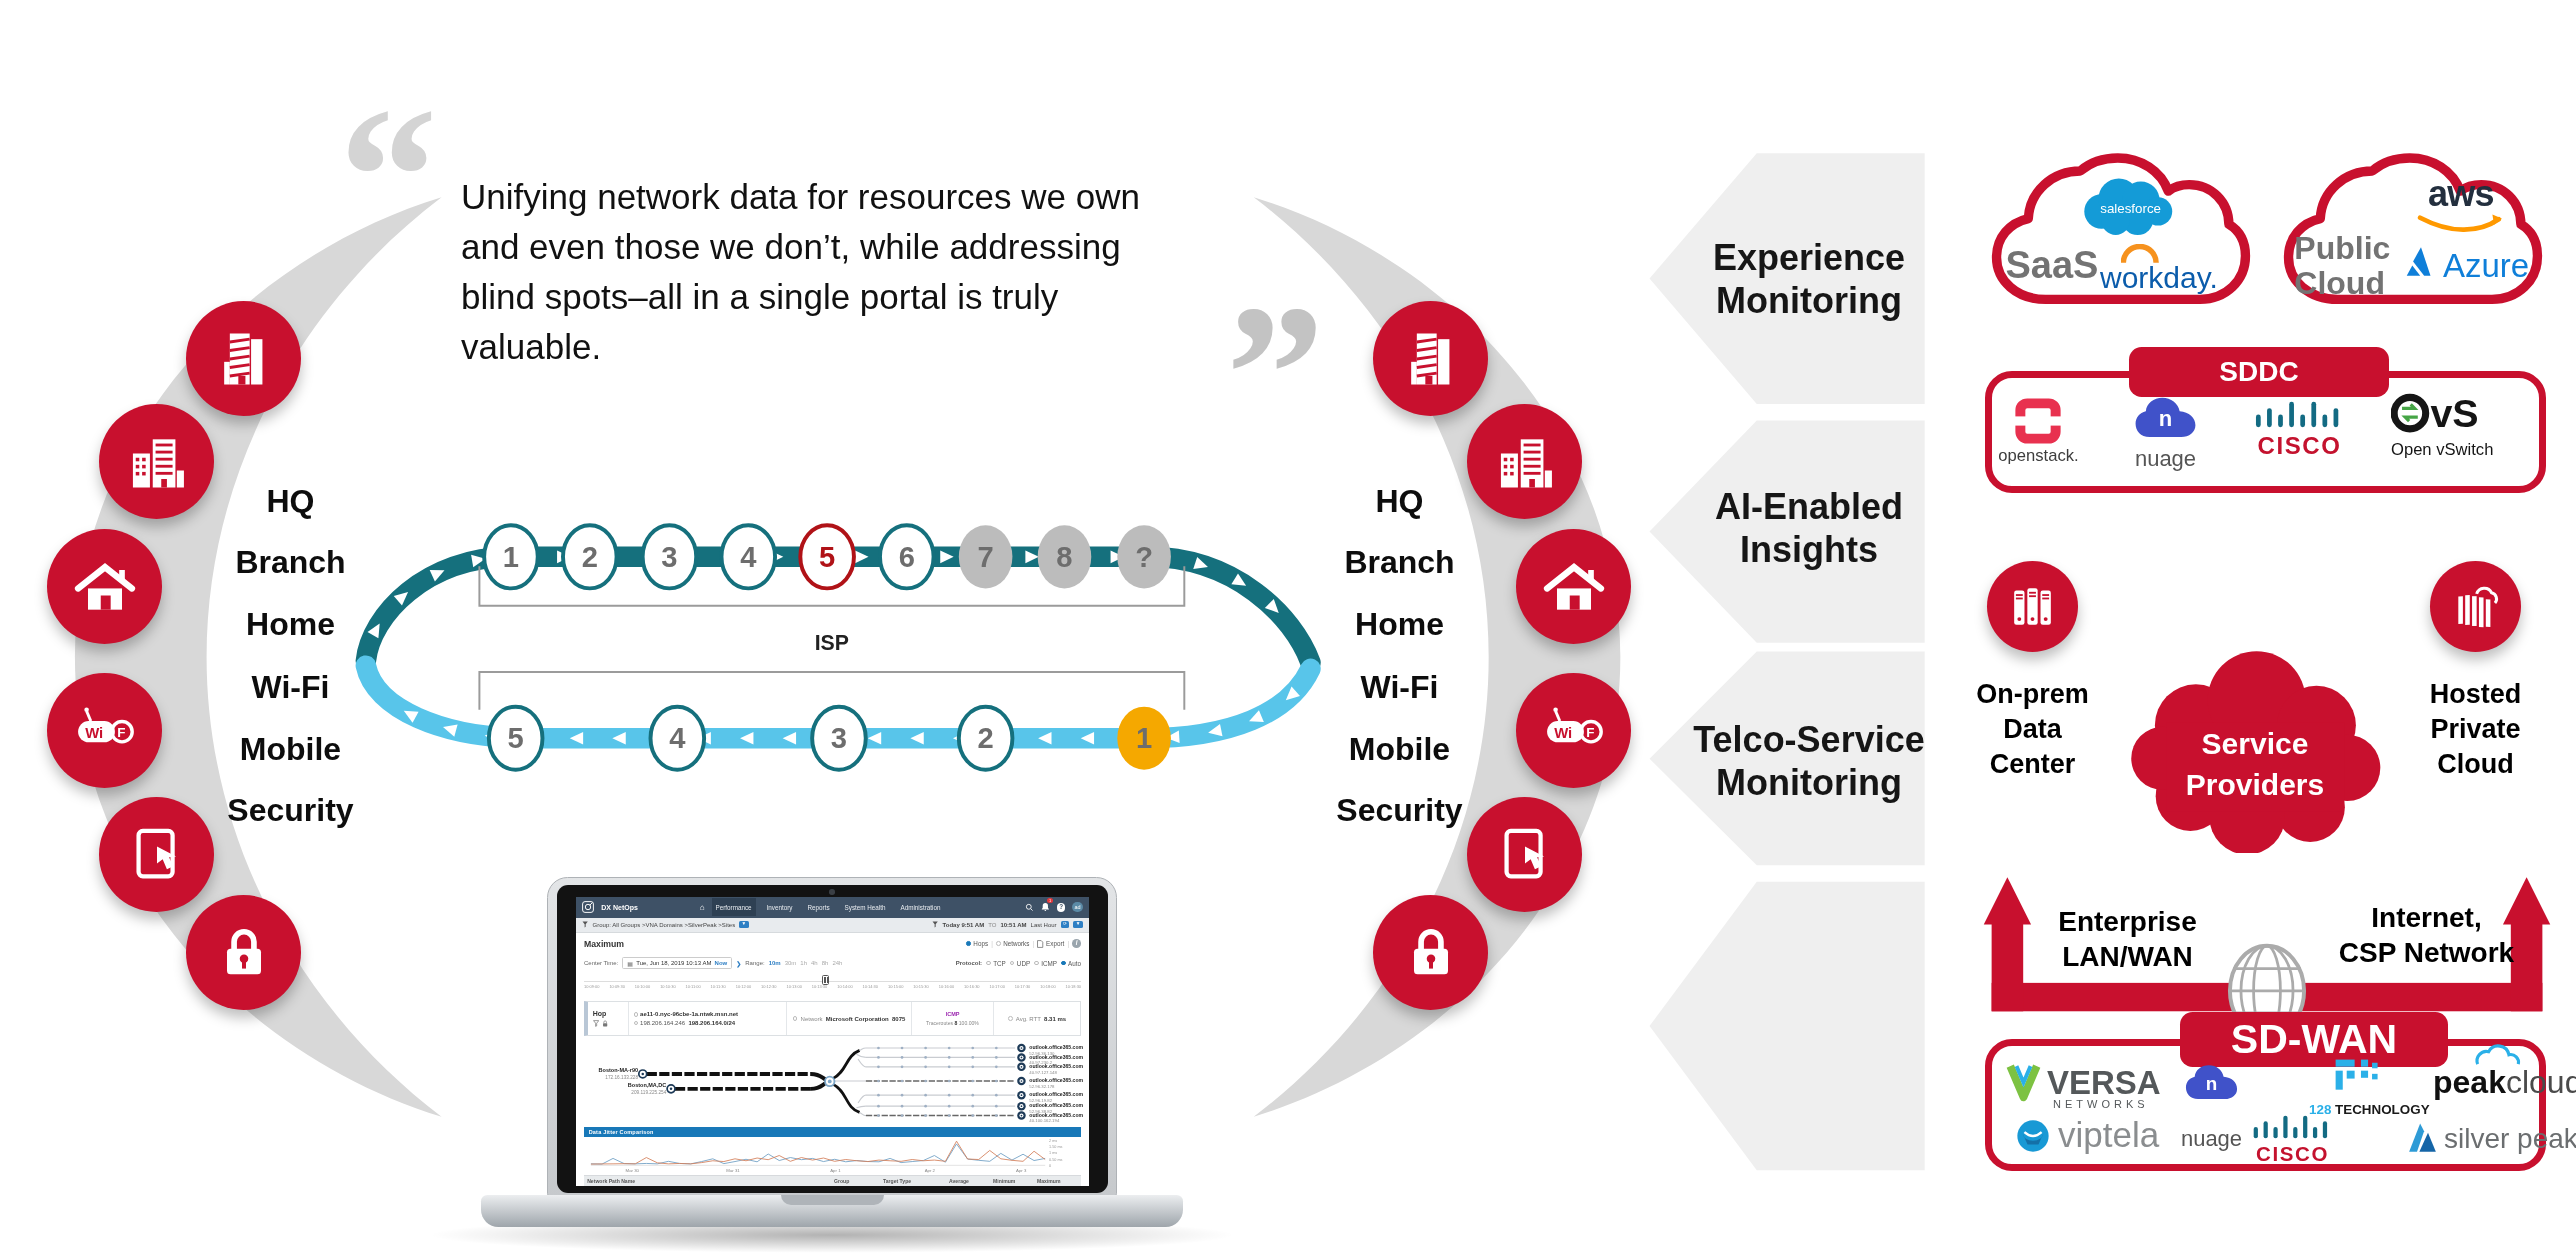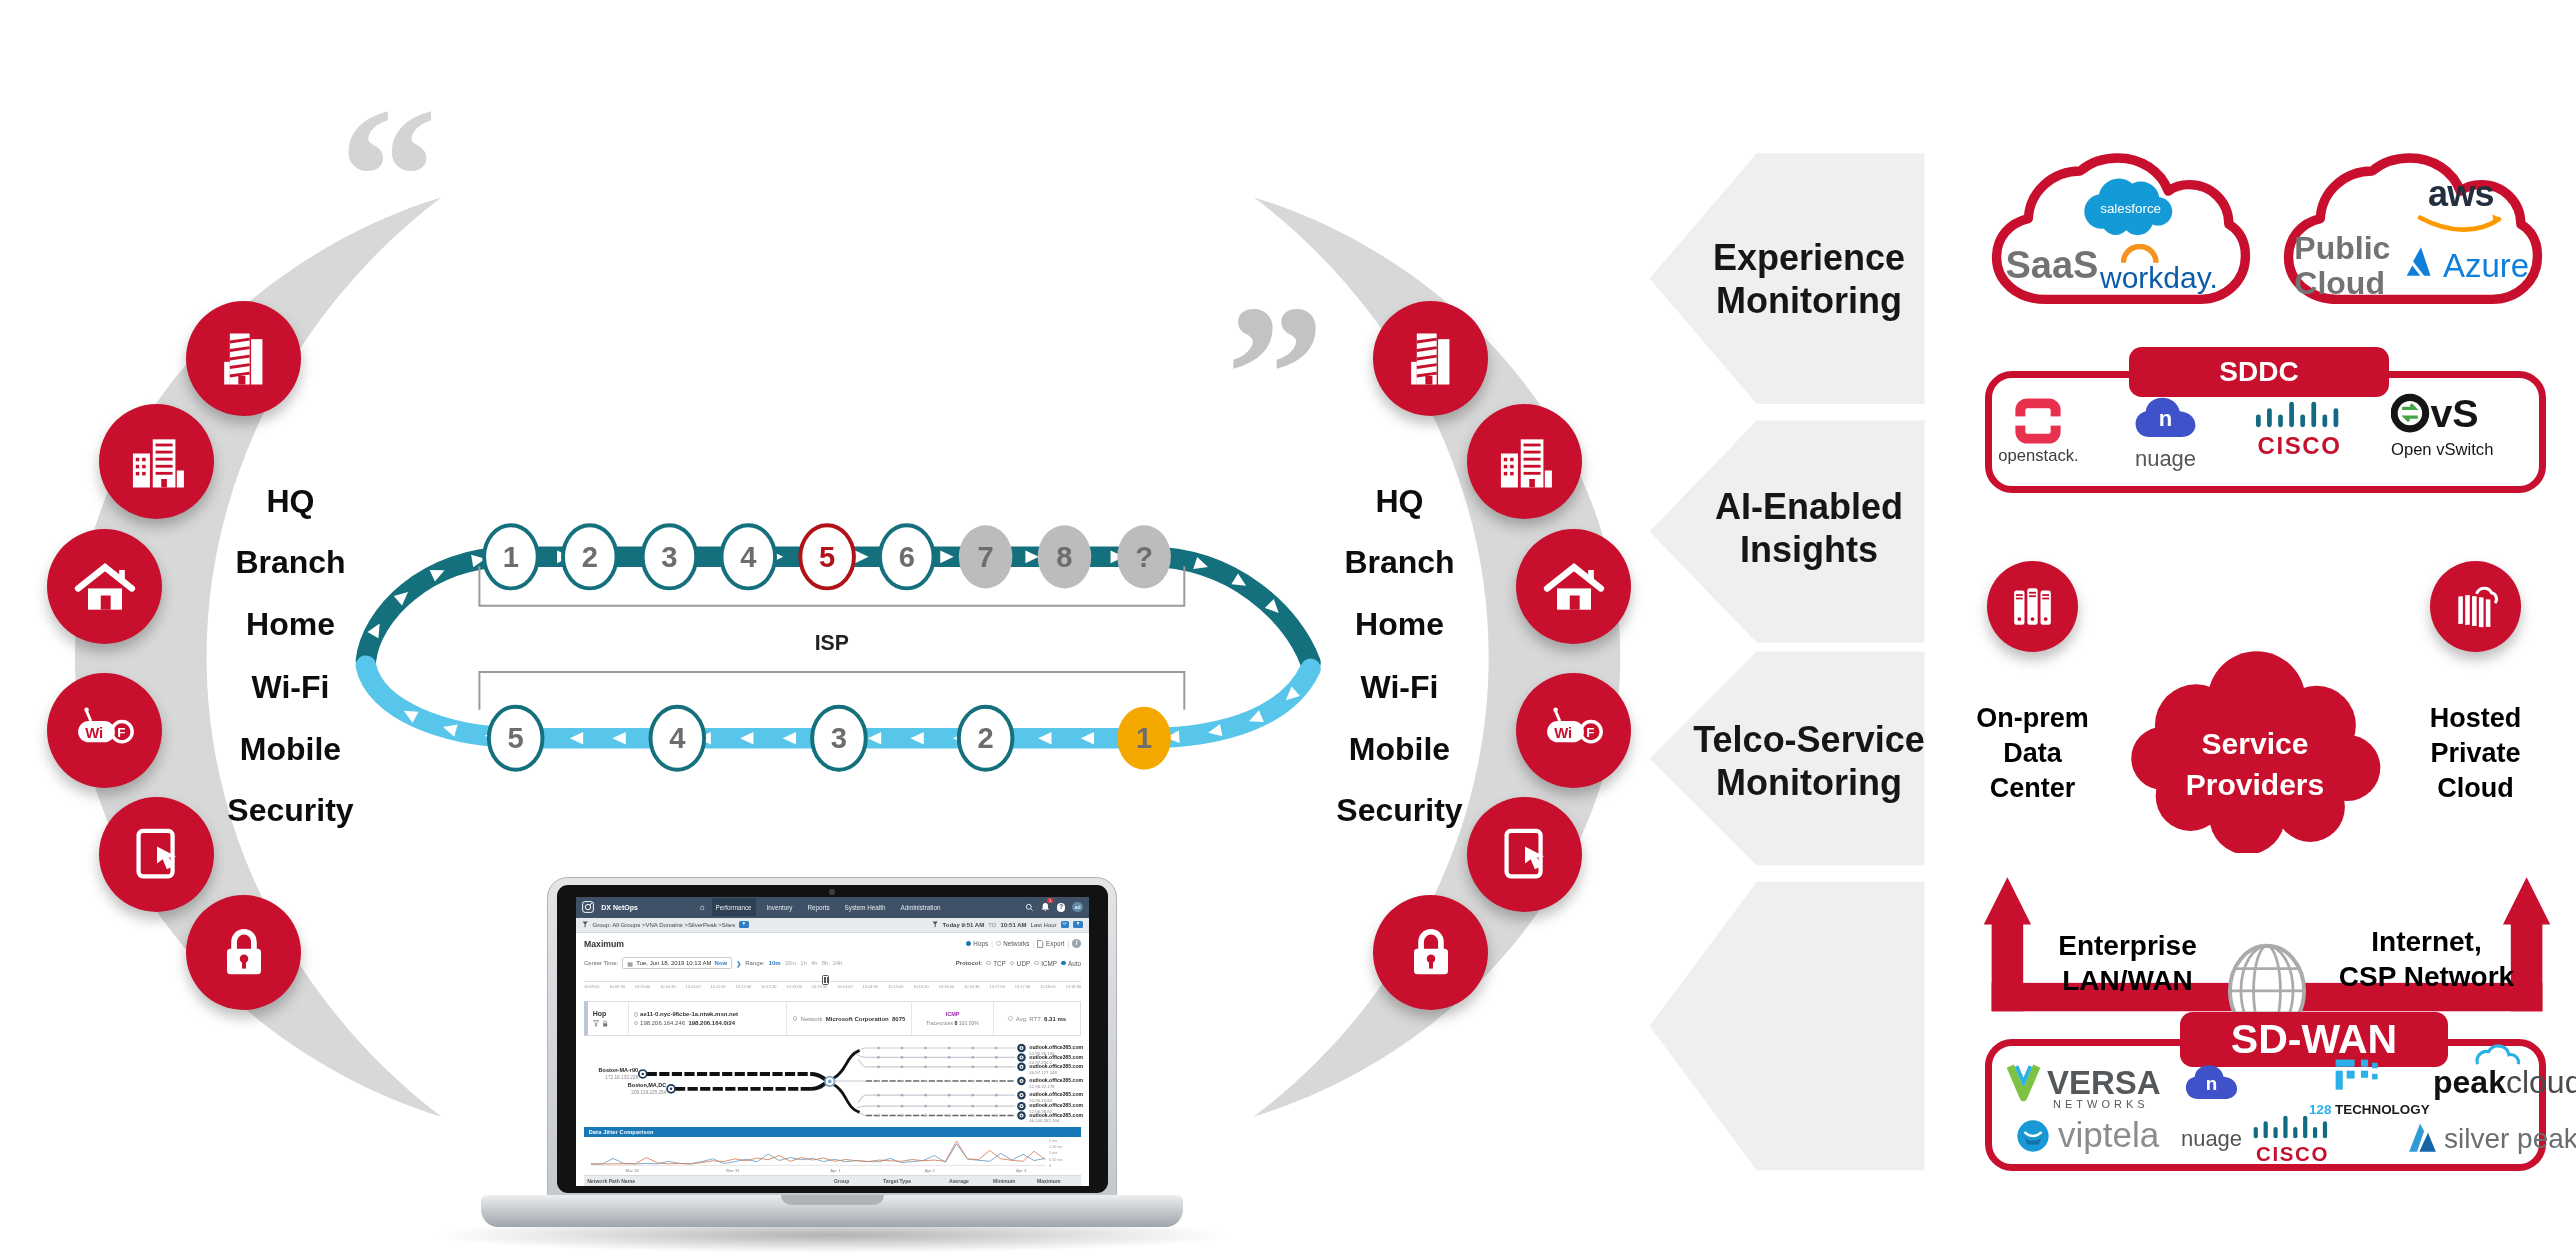--- a/index.html
+++ b/index.html
@@ -21,21 +21,21 @@
   
   .site-ic{position:absolute;width:115px;height:115px;border-radius:50%;background:var(--crimson);
     display:flex;align-items:center;justify-content:center;box-shadow:0 8px 12.6px rgba(0,0,0,.25);}
   .site-label{position:absolute;width:237px;text-align:center;font-weight:bold;font-size:32px;color:#0d0d0d;}
   .band-label{position:absolute;width:252px;text-align:center;font-weight:bold;font-size:36px;line-height:43px;color:#161616;}
   
   .cloud-wrap{position:absolute;}
   .bigtxt{font-weight:bold;color:#737373;}
   .redbox{position:absolute;background:#fff;border:7px solid var(--crimson);border-radius:27px;}
   .redpill{position:absolute;background:var(--crimson);color:#fff;font-weight:bold;text-align:center;border-radius:12.6px;}
-  .sub-label{position:absolute;text-align:center;font-weight:bold;color:#000;margin-top:24px;}
+  .sub-label{position:absolute;text-align:center;font-weight:bold;color:#000;}
   .sp-line{position:absolute;width:268px;text-align:center;color:#fff;font-weight:bold;font-size:30px;}
   .logo-txt{position:absolute;white-space:nowrap;}
   
   #laptop-shadow{left:426px;top:1217px;width:812px;height:36px;border-radius:50%;
     background:radial-gradient(ellipse at center,rgba(0,0,0,.30) 0%,rgba(0,0,0,0) 70%);}
   #laptop-lid{left:547px;top:877px;width:570px;height:320px;border-radius:20.5px 20.5px 3.2px 3.2px;
     background:linear-gradient(#E3E5E7,#C6C9CC);border:1.6px solid #AEB2B6;}
   #laptop-bezel{left:557px;top:885px;width:551px;height:308px;border-radius:11px;background:#121212;}
   #laptop-cam{left:829px;top:889px;width:5.5px;height:5.5px;border-radius:50%;background:#3a3f45;}
   #laptop-base{left:481px;top:1195px;width:702px;height:32px;border-radius:6.3px 6.3px 17.3px 17.3px;
@@ -172,20 +172,26 @@
       <ellipse cx="1064" cy="936" rx="34" ry="40" fill="#fff" stroke="#15707D" stroke-width="5"></ellipse>
         <text x="1064" y="949" class="node-num">3</text>
       <ellipse cx="1250" cy="936" rx="34" ry="40" fill="#fff" stroke="#15707D" stroke-width="5"></ellipse>
         <text x="1250" y="949" class="node-num">2</text>
       <ellipse cx="1451" cy="936" rx="34" ry="40" fill="#F5A800"></ellipse>
         <text x="1451" y="949" class="node-num">1</text>
     </g>
   </svg>
 
   <div class="abs qmark" style="left:339px;top:118px;font-size:197px;color:#D4D4D4;">“</div>
+  <div class="abs" id="quote-lines" style="left:461px;top:172px;">
+    <div>Unifying network data for resources we own</div>
+    <div>and even those we don’t, while addressing</div>
+    <div>blind spots–all in a single portal is truly</div>
+    <div>valuable.</div>
+  </div>
   <div class="abs qmark" style="left:1226px;top:315px;font-size:197px;color:#C3C3C3;">”</div>
 
   <div class="site-ic" style="left:186px;top:301px;">
     <svg width="68" height="68" viewBox="0 0 48 48">
         <g fill="#fff">
           <rect x="14" y="6" width="14" height="36"></rect>
           <rect x="29" y="10" width="8" height="32"></rect>
           <rect x="10" y="26" width="4" height="16"></rect>
         </g>
         <g stroke="#C8102E" stroke-width="2">

